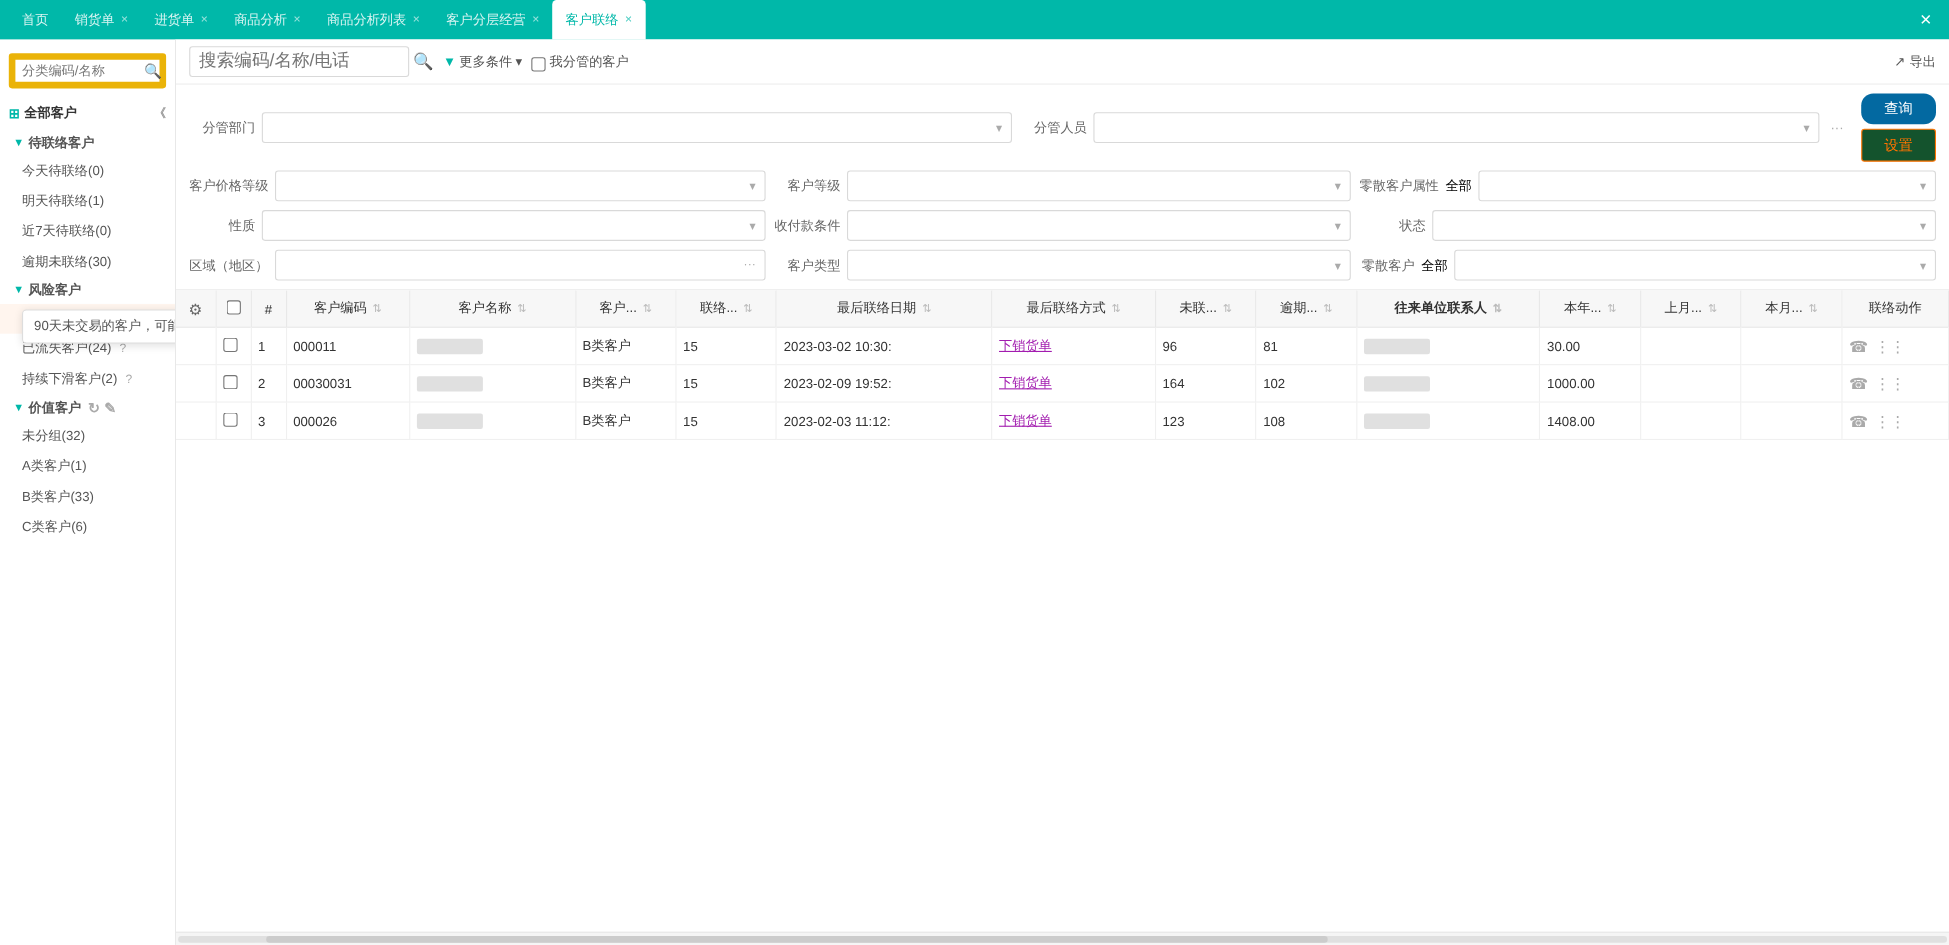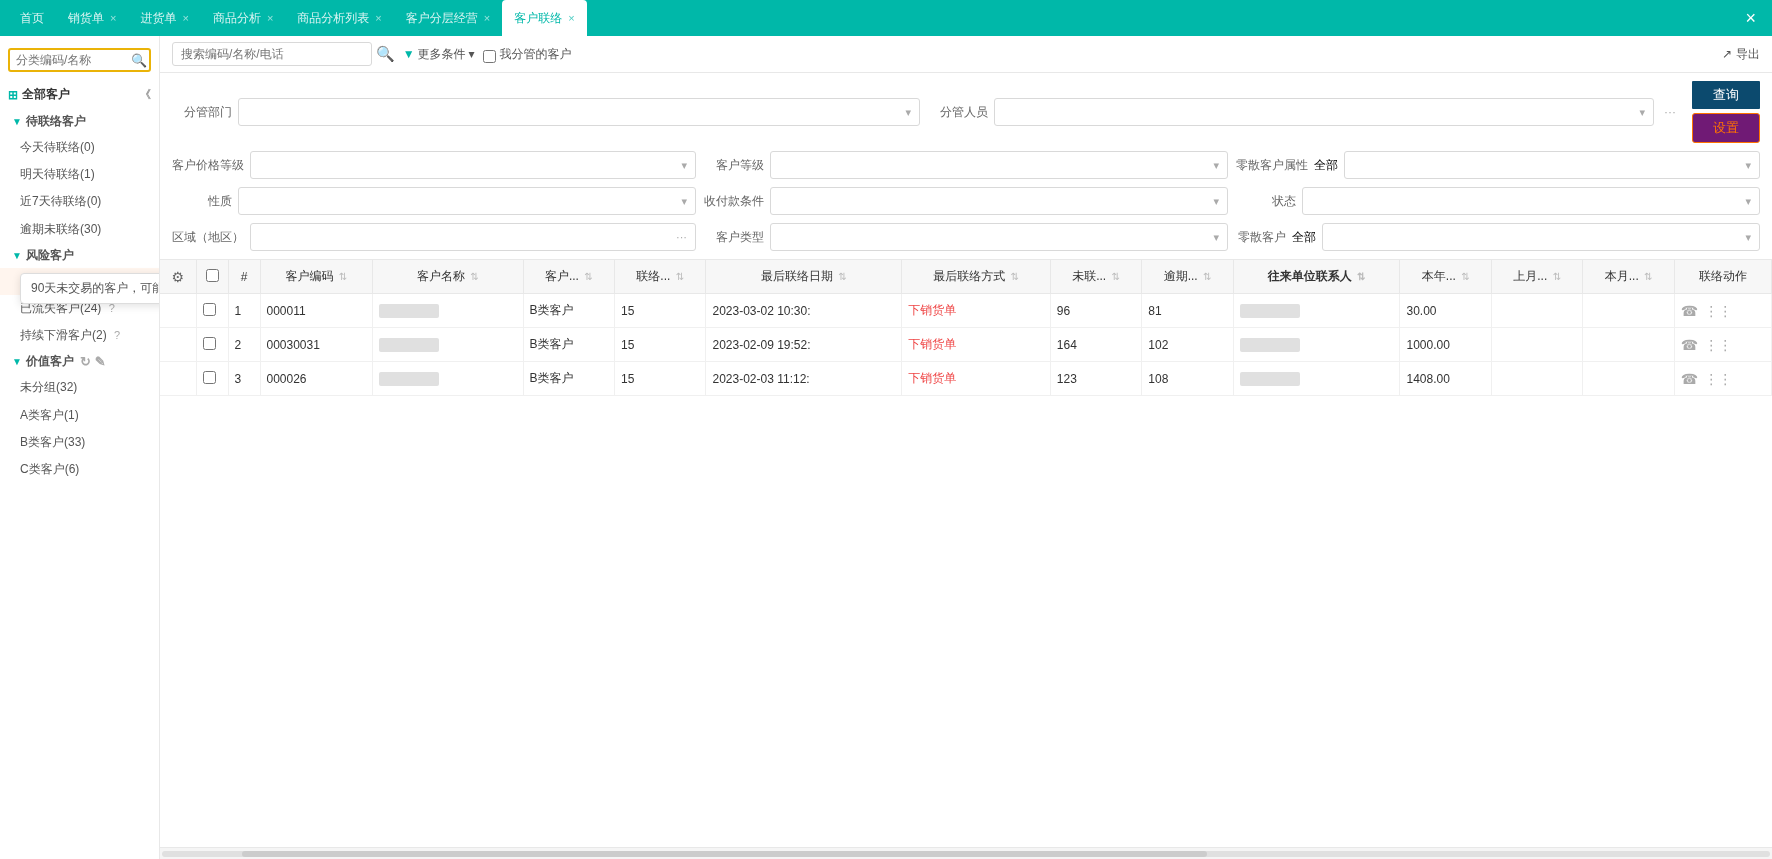--- a/index.html
+++ b/index.html
@@ -61,21 +61,21 @@
       overflow-y: auto;
       padding: 8px 0;
     }
     .sidebar-search {
       display: flex;
       align-items: center;
       padding: 4px 8px;
       margin-bottom: 4px;
     }
     .sidebar-search input {
-      border: 2px solid #eab308;
+      border: 6px solid #eab308;
       border-radius: 3px;
       padding: 3px 6px;
       width: 100%;
       font-size: 12px;
       outline: none;
     }
     .sidebar-search .search-icon {
       margin-left: -20px;
       color: #aaa;
       font-size: 13px;
@@ -137,21 +137,21 @@
       align-items: center;
       padding: 6px 12px;
       border-bottom: 1px solid #e8e8e8;
       gap: 8px;
     }
     .filter-search-input {
       border: 1px solid #d9d9d9;
       border-radius: 3px;
       padding: 4px 8px;
       width: 200px;
-      font-size: 12px;
+      font-size: 16px;
       outline: none;
     }
     .filter-search-btn {
       background: none;
       border: none;
       cursor: pointer;
       color: #ff7300;
       font-size: 15px;
       margin-left: -4px;
     }
@@ -235,30 +235,30 @@
     }
     .filter-select .down-arrow { color: #aaa; font-size: 11px; }
     .filter-inline {
       display: flex;
       align-items: center;
       gap: 6px;
       flex: 1;
     }
     .filter-inline .filter-label { min-width: 50px; }
     .query-btn {
-      background: #0c4a6e;
+      background: #0369a1;
       color: white;
       border: none;
-      border-radius: 1px;
+      border-radius: 11px;
       padding: 5px 16px;
       cursor: pointer;
       font-size: 13px;
     }
     .settings-btn {
-      background: #701a75;
+      background: #14532d;
       color: #ff7300;
       border: 1px solid #ff7300;
       border-radius: 3px;
       padding: 5px 20px;
       cursor: pointer;
       font-size: 13px;
     }
     .btn-group {
       display: flex;
       flex-direction: column;
@@ -289,21 +289,21 @@
       position: relative;
     }
     th .sort-icon { color: #bbb; margin-left: 2px; font-size: 10px; }
     td {
       padding: 8px 6px;
       border-bottom: 1px solid #f0f0f0;
       border-right: 1px solid #f0f0f0;
       color: #333;
       white-space: nowrap;
     }
-    .link-text { color: #ef4444; cursor: pointer; }
+    .link-text { color: #a21caf; cursor: pointer; text-decoration: underline; }
     .blurred {
       background: #e0e0e0;
       border-radius: 2px;
       color: transparent;
       user-select: none;
       display: inline-block;
       min-width: 60px;
       height: 14px;
     }
     .action-icons { display: flex; gap: 6px; color: #aaa; cursor: pointer; }

